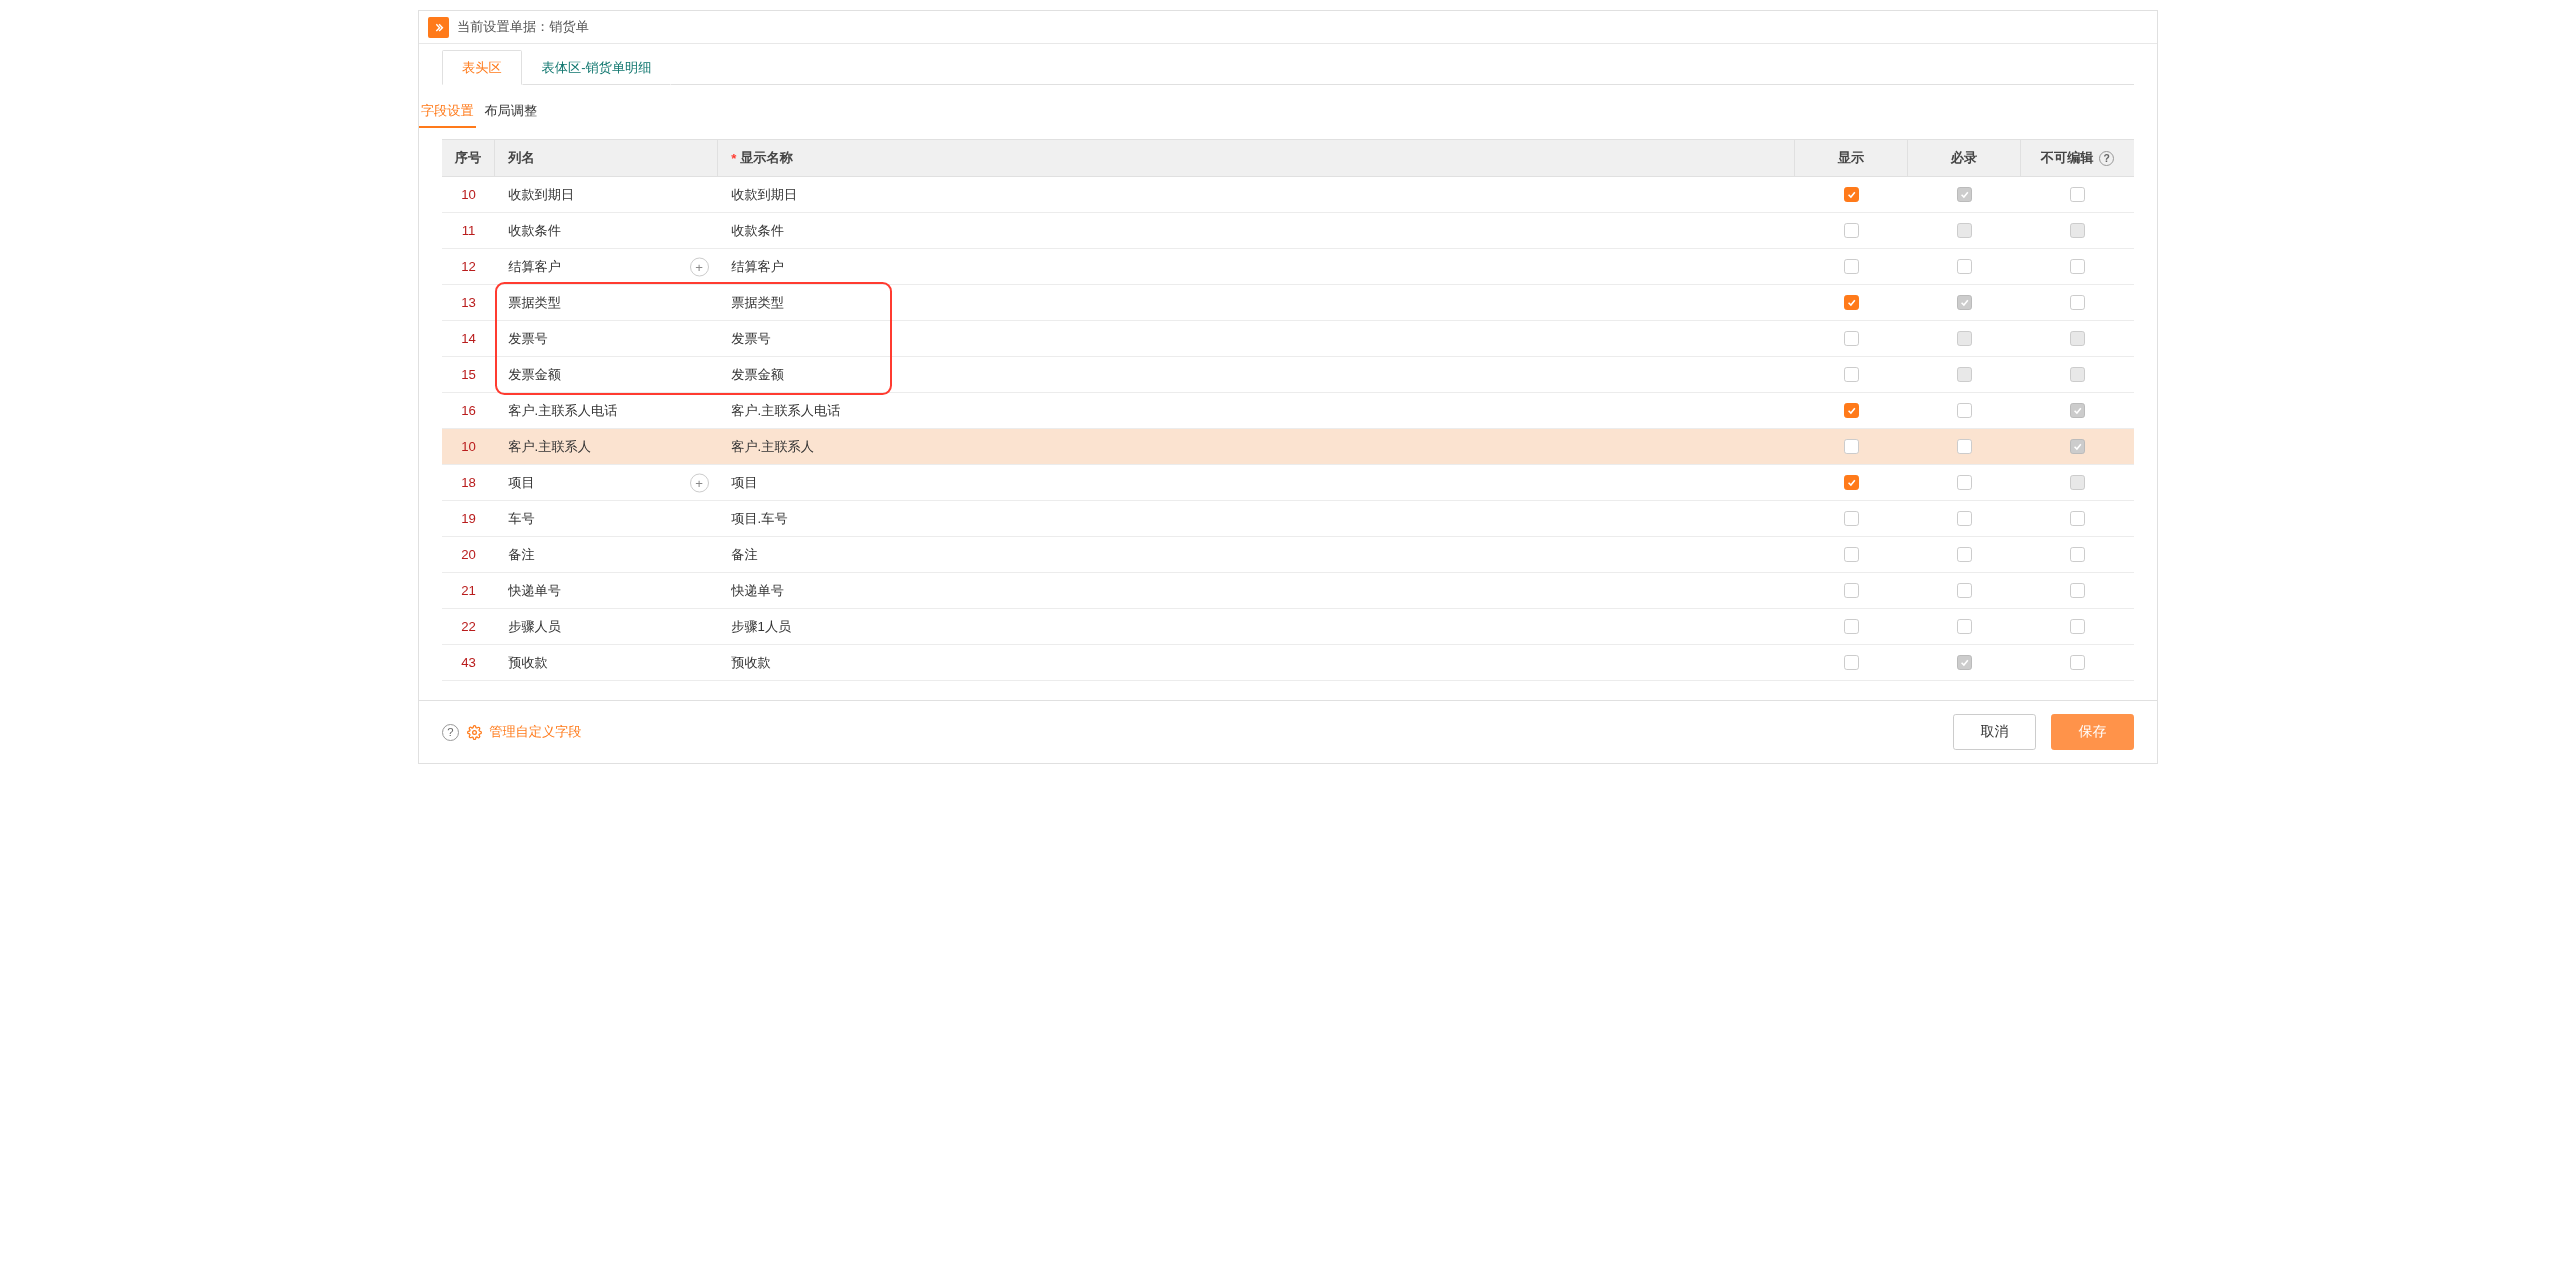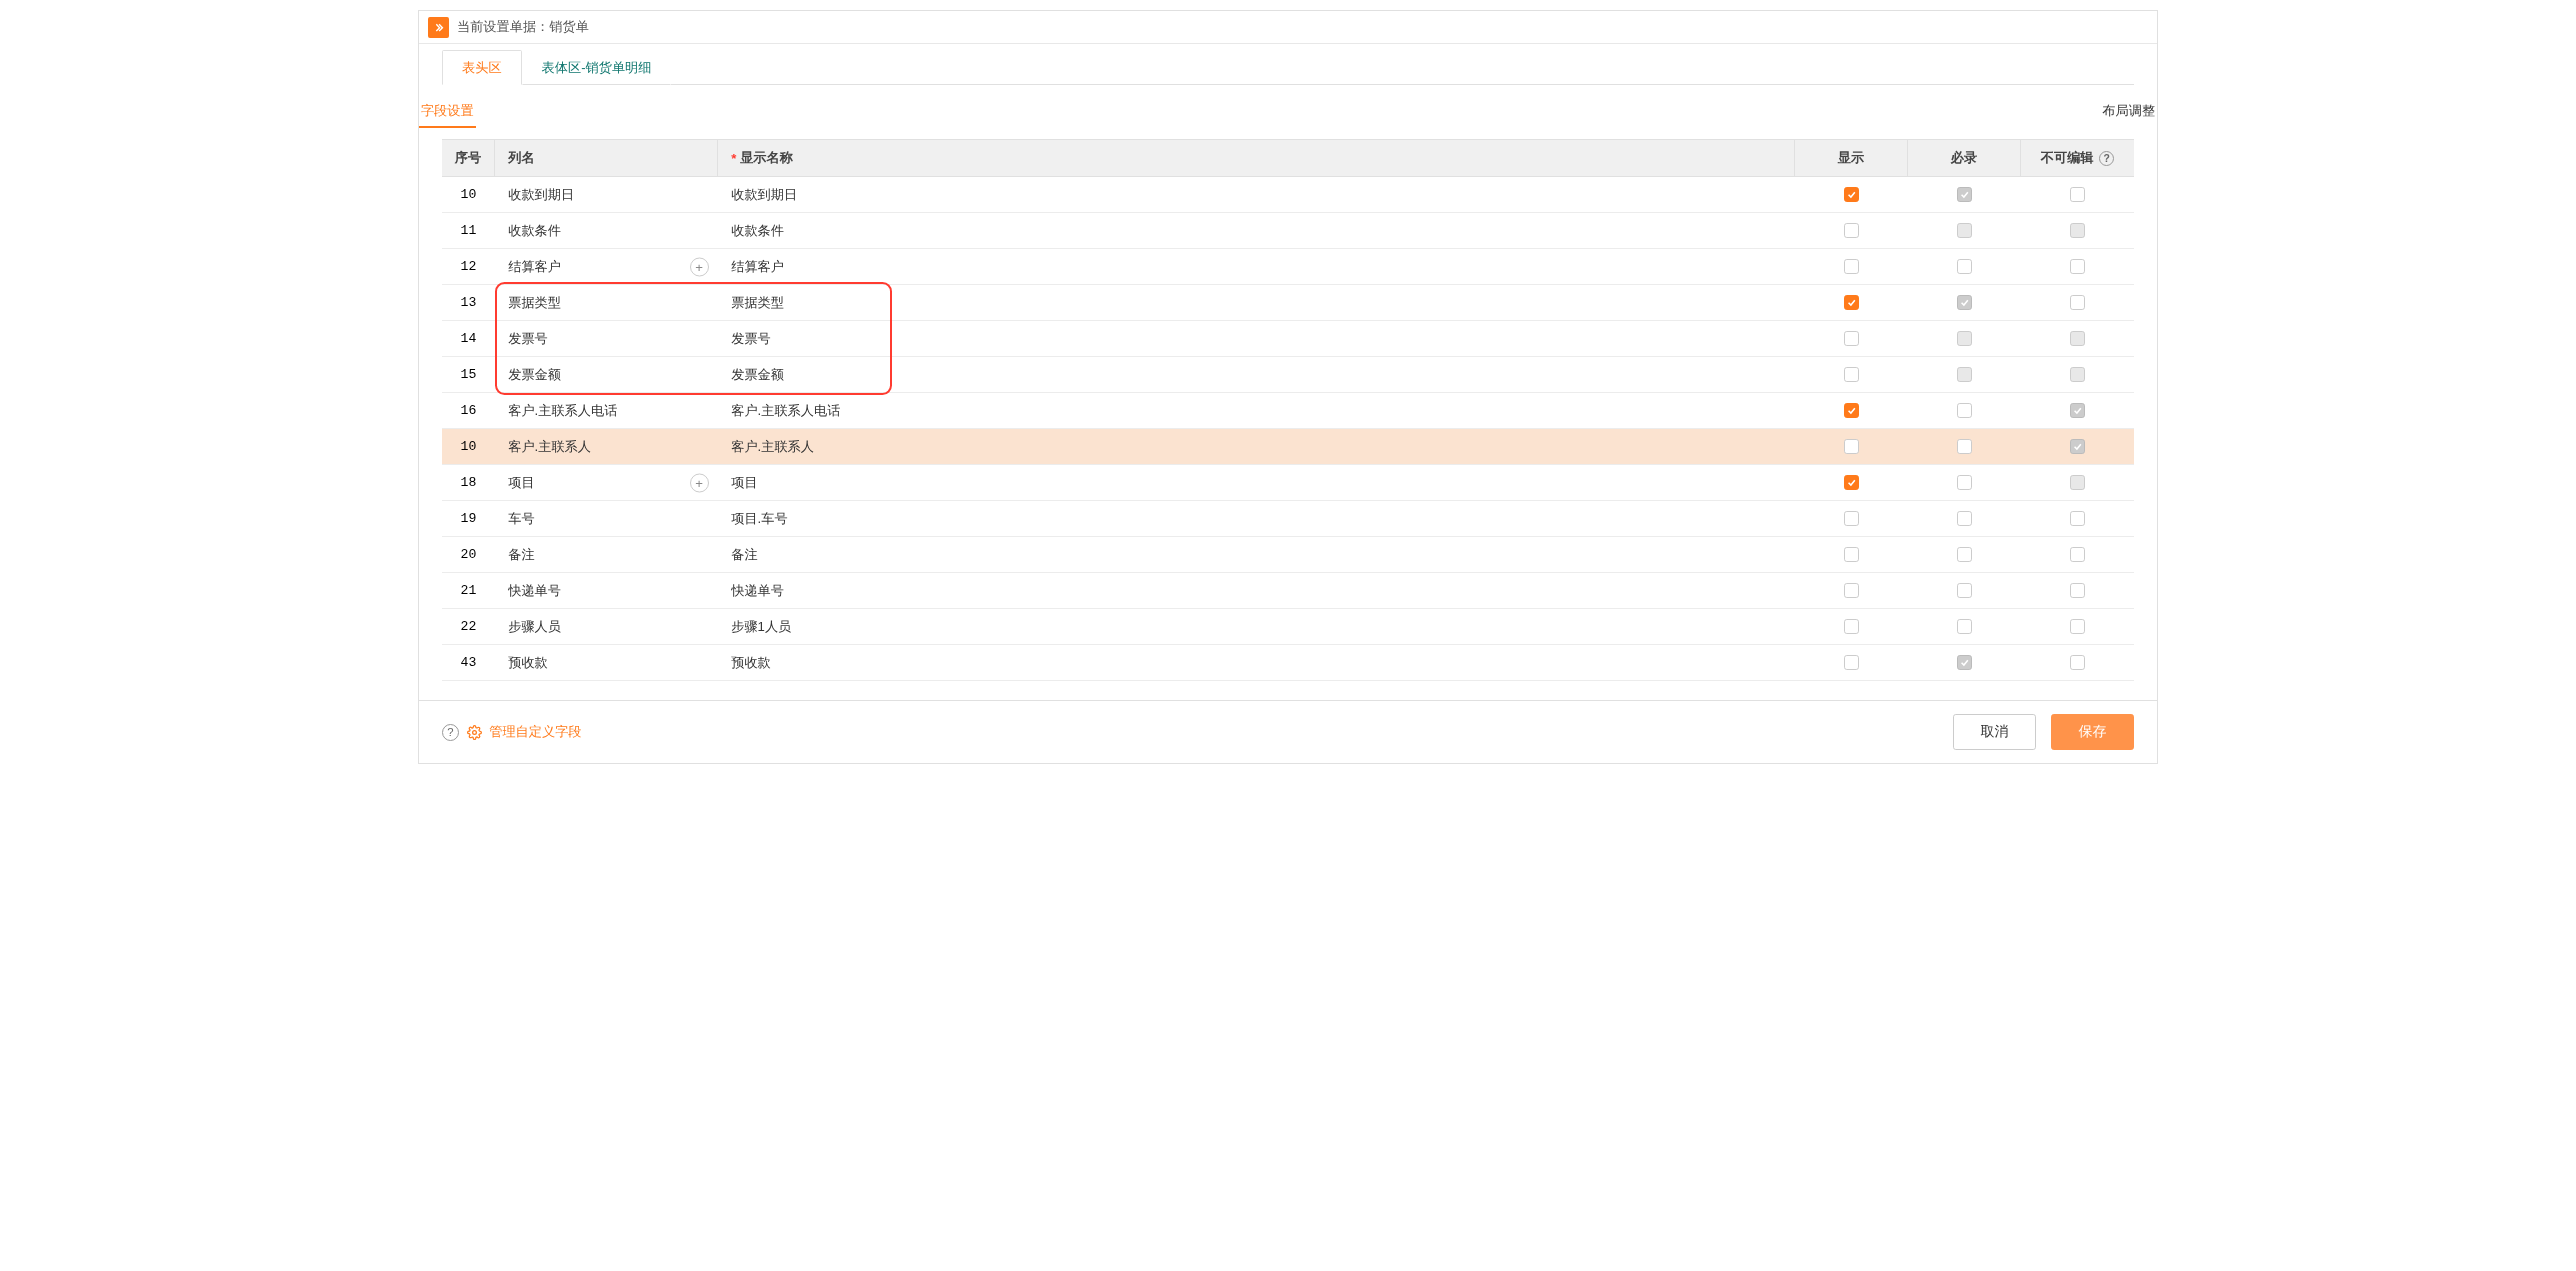--- a/index.html
+++ b/index.html
@@ -11,37 +11,37 @@
 .expand-btn { width: 21px; height: 21px; background: #ff7a1a; display: flex; align-items: center; justify-content: center; color: #fff; margin-right: 7.6px; border-radius: 1.9px; cursor: pointer; }
 .expand-btn svg { width: 11.3px; height: 11.3px; }
 .topbar-text { color: #555; }
 
 .tabs-primary { display: flex; padding: 5.7px 23px 0 23px; }
 .tabs-primary .tab { padding: 7.6px 19px; border: 0.9px solid transparent; cursor: pointer; color: #0f766e; border-top-left-radius: 1.9px; border-top-right-radius: 1.9px; }
 .tabs-primary .tab.active { border-color: #e0e0e0; border-bottom-color: #fff; color: #ff7a1a; background: #fff; }
 .tabs-primary .tab:not(.active) { border-bottom: 0.9px solid #e0e0e0; }
 .tab-underline { border-bottom: 0.9px solid #e0e0e0; flex: 1; }
 
-.subtabs { display: flex; justify-content: space-between; gap: 33px; padding: 11.3px 0 0 0; }
+.subtabs { display: flex; justify-content: flex-start; gap: 7px; padding: 11.3px 0 0 0; }
 .subtabs .stab { padding: 5.7px 1.9px; cursor: pointer; color: #333; border-bottom: 2.8px solid transparent; }
 .subtabs .stab.active { color: #ff7a1a; border-bottom-color: #ff7a1a; }
 
 .table-wrap { margin: 11.3px 23px 0 23px; position: relative; }
 .head-row { display: flex; background: #f0f0f0; border-top: 0.9px solid #e0e0e0; border-bottom: 0.9px solid #e0e0e0; height: 38px; align-items: stretch; font-weight: 600; color: #444; }
 .col-seq { width: 53px; text-align: center; display: flex; align-items: center; justify-content: center; border-right: 0.9px solid #e0e0e0; }
 .col-name { width: 223px; padding: 0 13.2px; display: flex; align-items: center; border-right: 0.9px solid #e0e0e0; position: relative; }
 .col-disp { flex: 1; padding: 0 13.2px; display: flex; align-items: center; border-right: 0.9px solid #e0e0e0; }
 .col-ck { width: 113px; display: flex; align-items: center; justify-content: center; border-right: 0.9px solid #e0e0e0; }
 .col-ck.last { border-right: none; }
 .req-star { color: #ff3b30; margin-right: 3.8px; }
 .help-ic { width: 15px; height: 15px; border: 0.9px solid #999; border-radius: 50%; display: inline-flex; align-items: center; justify-content: center; font-size: 10.4px; color: #666; margin-left: 5.7px; }
 
 .body-row { display: flex; height: 36px; align-items: stretch; border-bottom: 0.9px solid #ececec; position: relative; }
 .body-row .cell { display: flex; align-items: center; }
-.body-row .c-seq { width: 53px; justify-content: center; color: #000000; font-family: Liberation Mono, monospace; }
+.body-row .c-seq { width: 53px; justify-content: center; color: #b91c1c; }
 .body-row .c-name { width: 223px; padding: 0 13.2px; position: relative; }
 .body-row .c-disp { flex: 1; padding: 0 13.2px; }
 .body-row .c-ck { width: 113px; justify-content: center; }
 .body-row.hl { background: #fbe3d0; }
 
 .plus-btn { position: absolute; right: 9.4px; top: 50%; transform: translateY(-50%); width: 19px; height: 19px; border: 0.9px solid #ccc; border-radius: 50%; display: flex; align-items: center; justify-content: center; color: #888; cursor: pointer; background: #fff; font-size: 13.2px; line-height: 1; }
 
 .cbx { width: 15px; height: 15px; border: 0.9px solid #ccc; border-radius: 2.8px; display: inline-flex; align-items: center; justify-content: center; cursor: pointer; background: #fff; }
 .cbx.checked { background: #ff7a1a; border-color: #ff7a1a; }
 .cbx.checked svg { width: 9.4px; height: 9.4px; color: #fff; }

